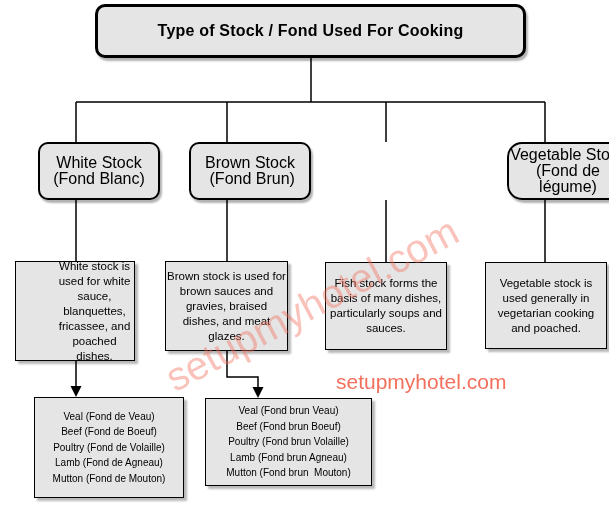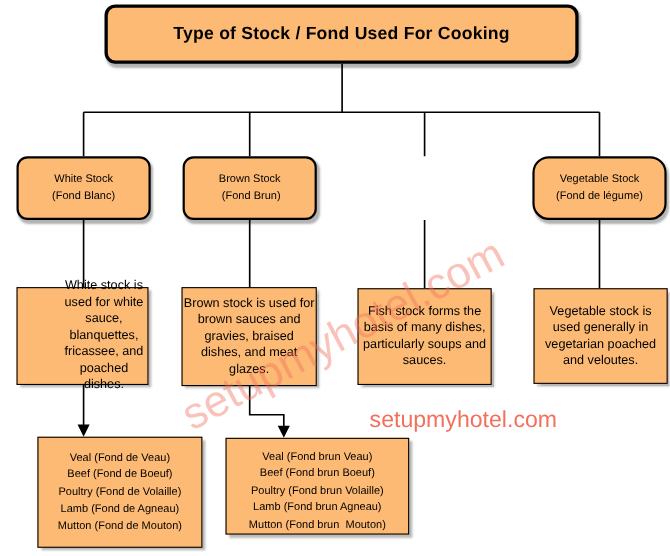--- a/index.html
+++ b/index.html
@@ -17,21 +17,21 @@
     color: #000;
   }
   .connectors {
     position: absolute;
     left: 0; top: 0;
     width: 609px; height: 505px;
     z-index: 1;
   }
   .box {
     position: absolute;
-    background: #fdba74;
+    background: #e5e5e5;
     box-sizing: border-box;
     display: flex;
     align-items: center;
     justify-content: center;
     text-align: center;
     z-index: 2;
   }
   .rbox {
     border: 2.5px solid #000;
     border-radius: 10px;
@@ -45,47 +45,48 @@
     left: 95px; top: 4px;
     width: 431px; height: 54px;
     border-width: 3px;
     font-size: 16px;
     font-weight: bold;
     letter-spacing: 0.2px;
   }
   .stock-box {
     top: 142px;
     width: 122px; height: 58px;
-    font-size: 10px;
+    font-size: 16px;
     line-height: 16px;
     white-space: pre-line;
+    margin-left: 23px;
   }
   .stock-white     { left: 15px;  }
   .stock-brown     { left: 166px; text-align: right; }
   .stock-fish      { left: 325px; }
   .stock-vegetable { left: 484px; border-radius: 15px; }
 
   .desc-box {
     font-size: 11.5px;
     line-height: 15px;
     padding: 2px 1px;
   }
-  .desc-white     { left: 15px;  top: 261px; width: 120px; height: 89px; padding-left: 40px; }
+  .desc-white     { left: 15px;  top: 261px; width: 120px; height: 100px; padding-left: 40px; }
   .desc-brown     { left: 165px; top: 261px; width: 123px; height: 90px; }
   .desc-fish      { left: 325px; top: 262px; width: 122px; height: 88px; }
   .desc-vegetable { left: 485px; top: 262px; width: 122px; height: 87px; }
 
   .items-box {
     font-size: 10px;
     line-height: 15.5px;
     white-space: pre-wrap;
     margin-left: 32px;
   }
   .items-white { left: 2px;   top: 397px; width: 150px; height: 101px; }
-  .items-brown { left: 173px; top: 398px; width: 167px; height: 88px; align-items: flex-end; }
+  .items-brown { left: 173px; top: 398px; width: 167px; height: 88px; }
 
   .wm-diagonal {
     position: absolute;
     left: 128px; top: 282px;
     width: 368px;
     text-align: center;
     transform: rotate(-28deg);
     font-size: 40px;
     color: var(--wm-color, #f2705c);
     opacity: 0.42;
@@ -135,21 +136,21 @@
   <div class="box sbox desc-box desc-white">
     <span>White stock is used for white sauce, blanquettes, fricassee, and poached dishes.</span>
   </div>
   <div class="box sbox desc-box desc-brown">
     <span>Brown stock is used for brown sauces and gravies, braised dishes, and meat glazes.</span>
   </div>
   <div class="box sbox desc-box desc-fish">
     <span>Fish stock forms the basis of many dishes, particularly soups and sauces.</span>
   </div>
   <div class="box sbox desc-box desc-vegetable">
-    <span>Vegetable stock is used generally in vegetarian poached and veloutes.</span>
+    <span>Vegetable stock is used generally in vegetarian cooking and poached.</span>
   </div>
 
   <div class="box sbox items-box items-white">
     <span>Veal (Fond de Veau)
 Beef (Fond de Boeuf)
 Poultry (Fond de Volaille)
 Lamb (Fond de Agneau)
 Mutton (Fond de Mouton)</span>
   </div>
   <div class="box sbox items-box items-brown">

